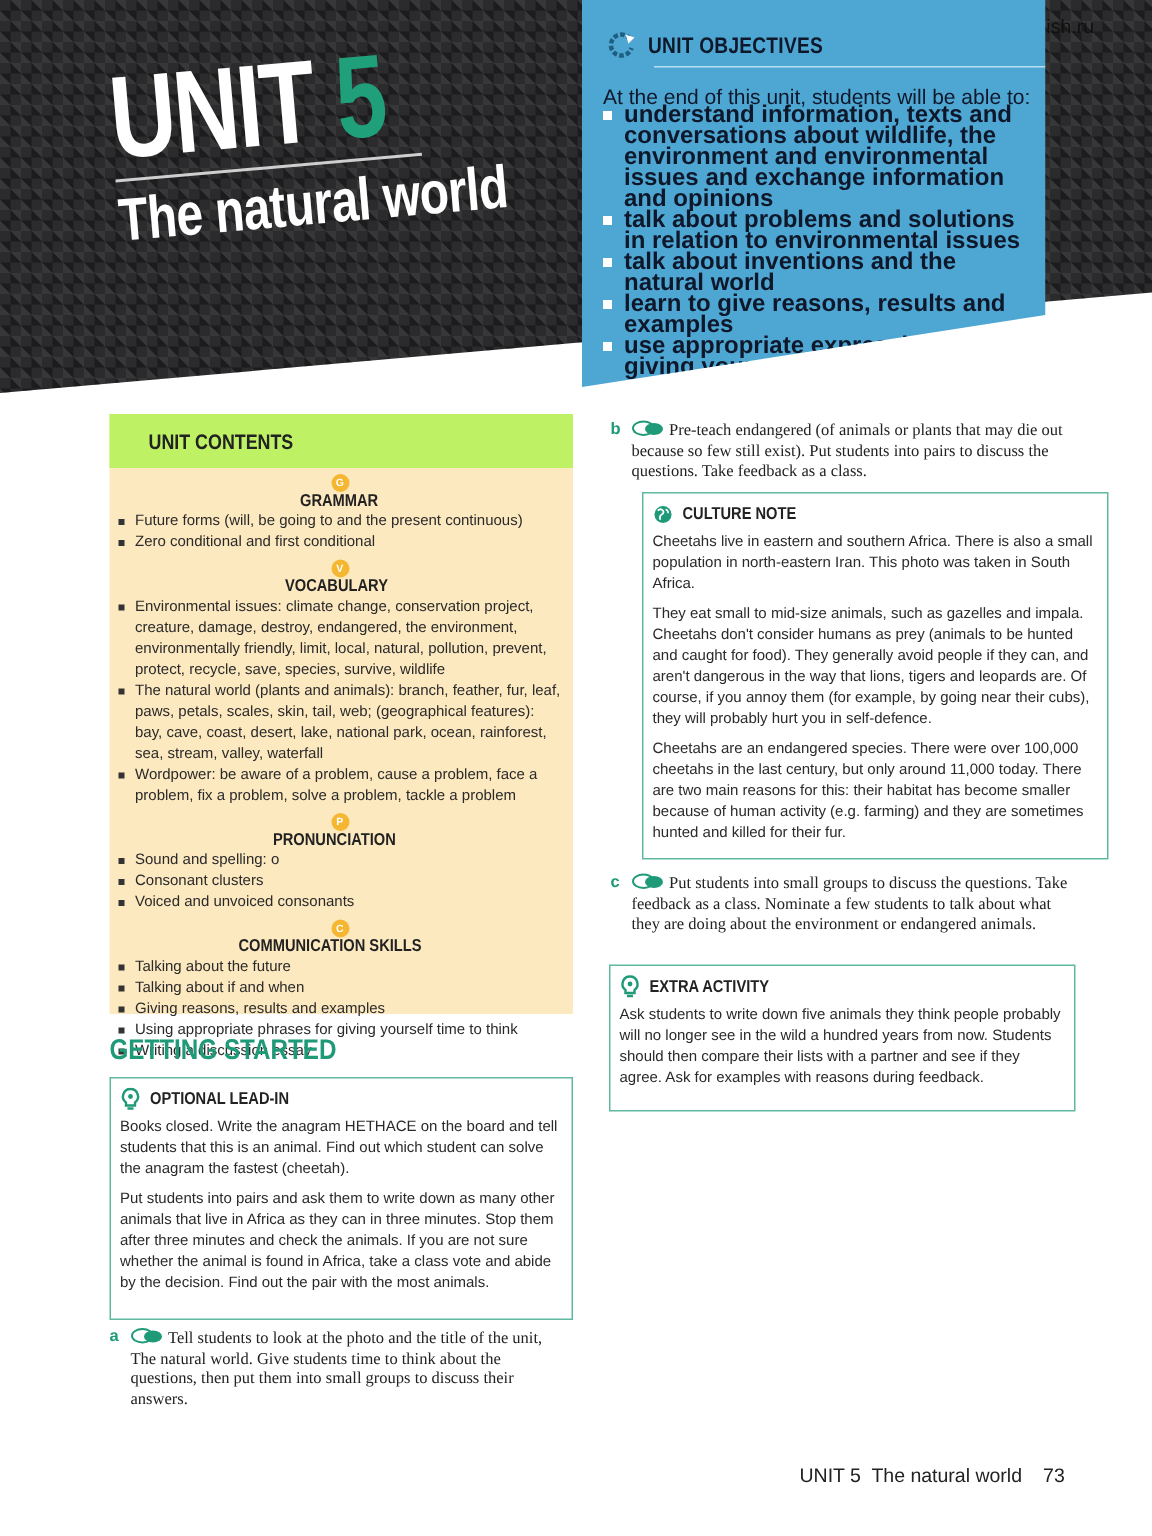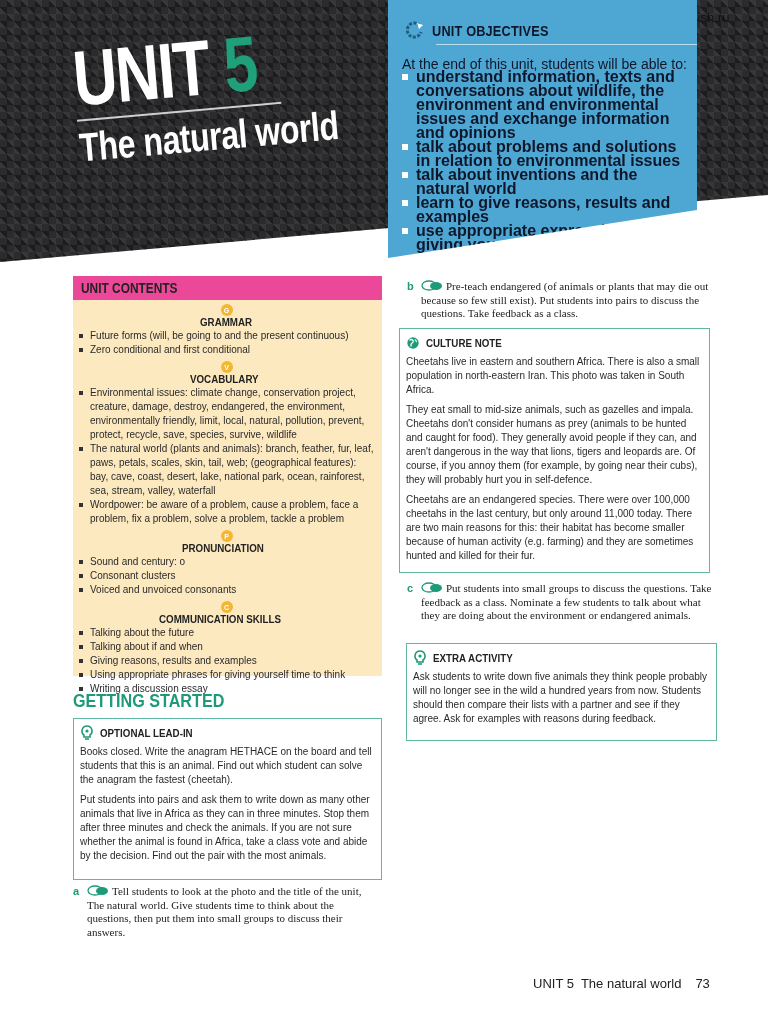--- a/index.html
+++ b/index.html
@@ -30,21 +30,21 @@
   .obj-rule { position:absolute; left:48px; top:44px; width:261px; height:1px; background:#b8def0; }
   .obj-intro { position:absolute; left:14px; top:56px; font-size:14px; font-weight:normal; }
   .obj-list { position:absolute; left:14px; top:70px; width:286px; margin:0; padding:0; list-style:none; font-size:16px; font-weight:bold; line-height:14px; }
   .obj-list li { position:relative; padding-left:14px; }
   .obj-list li::before { content:""; position:absolute; left:0; top:4px; width:6px; height:6px; background:#ffffff; }
 
   .watermark { position:absolute; left:634px; top:10px; font-size:13px; color:#111; }
 
   
   .contents { position:absolute; left:73px; top:276px; width:309px; height:400px; background:#fde9c0; }
-  .contents-head { background:#ec4899; height:24px; padding-left:8px; display:flex; align-items:center; }
+  .contents-head { background:#bef264; height:36px; padding-left:26px; display:flex; align-items:center; }
   .contents-title { font-weight:bold; font-size:14px; color:#222; transform:scaleX(0.85); transform-origin:left; display:inline-block; }
   .sec-head { display:flex; align-items:center; margin:4px 0 1px 6px;flex-direction:column; }
   .badge { width:12px; height:12px; border-radius:50%; background:#f5b731; color:#fff; font-size:7px; font-weight:bold; display:flex; align-items:center; justify-content:center; margin-right:8px; }
   .sec-title { font-weight:bold; font-size:11.5px; color:#222; transform:scaleX(0.85); transform-origin:left; display:inline-block; }
   .c-list { list-style:none; margin:0; padding:0 6px 0 17px; font-size:10px; line-height:14px; }
   .c-list li { position:relative; }
   .c-list li::before { content:""; position:absolute; left:-11px; top:5px; width:4px; height:4px; background:#333; }
 
   
   .getting { position:absolute; left:73px; top:690px; font-weight:bold; font-size:19px; color:#1e9a78; transform:scaleX(0.85); transform-origin:left; }
@@ -116,21 +116,21 @@
     <li>Environmental issues: climate change, conservation project, creature, damage, destroy, endangered, the environment, environmentally friendly, limit, local, natural, pollution, prevent, protect, recycle, save, species, survive, wildlife</li>
     <li>The natural world (plants and animals): branch, feather, fur, leaf, paws, petals, scales, skin, tail, web; (geographical features): bay, cave, coast, desert, lake, national park, ocean, rainforest, sea, stream, valley, waterfall</li>
     <li>Wordpower: be aware of a problem, cause a problem, face a problem, fix a problem, solve a problem, tackle a problem</li>
   </ul>
 
   <div class="sec-head">
     <span class="badge">P</span>
     <span class="sec-title">PRONUNCIATION</span>
   </div>
   <ul class="c-list">
-    <li>Sound and century: o</li>
+    <li>Sound and spelling: o</li>
     <li>Consonant clusters</li>
     <li>Voiced and unvoiced consonants</li>
   </ul>
 
   <div class="sec-head">
     <span class="badge">C</span>
     <span class="sec-title">COMMUNICATION SKILLS</span>
   </div>
   <ul class="c-list">
     <li>Talking about the future</li>
@@ -169,21 +169,21 @@
 <div class="step" style="left:407px; top:280px; width:310px;">
   <span class="step-letter">b</span>
   <div class="step-body">
     <svg class="speech-icon" viewBox="0 0 22 11">
       <ellipse cx="8" cy="5.5" rx="7" ry="4.5" fill="none" stroke="#1e9a78" stroke-width="1.3"></ellipse>
       <ellipse cx="15" cy="6" rx="6" ry="4" fill="#1e9a78"></ellipse>
     </svg><span>Pre-teach endangered (of animals or plants that may die out because so few still exist). Put students into pairs to discuss the questions. Take feedback as a class.</span>
   </div>
 </div>
 
-<div class="box" style="left:399px; top:328px; width:309px; height:243px;">
+<div class="box" style="left:428px; top:328px; width:309px; height:243px;">
   <div class="box-head">
     <svg class="box-icon" viewBox="0 0 16 16">
       <circle cx="8" cy="8" r="6.5" fill="#1e9a78"></circle>
       <path d="M4 5 q2 -2 4 0 q1 2 -1 3 q-2 1 -1 4" fill="none" stroke="#fff" stroke-width="1.4"></path>
       <path d="M10 4 q2 1 2 3" fill="none" stroke="#fff" stroke-width="1.2"></path>
     </svg>
     <span class="box-title">CULTURE NOTE</span>
   </div>
   <p>Cheetahs live in eastern and southern Africa. There is also a small population in north-eastern Iran. This photo was taken in South Africa.</p>
   <p>They eat small to mid-size animals, such as gazelles and impala. Cheetahs don't consider humans as prey (animals to be hunted and caught for food). They generally avoid people if they can, and aren't dangerous in the way that lions, tigers and leopards are. Of course, if you annoy them (for example, by going near their cubs), they will probably hurt you in self-defence.</p>

